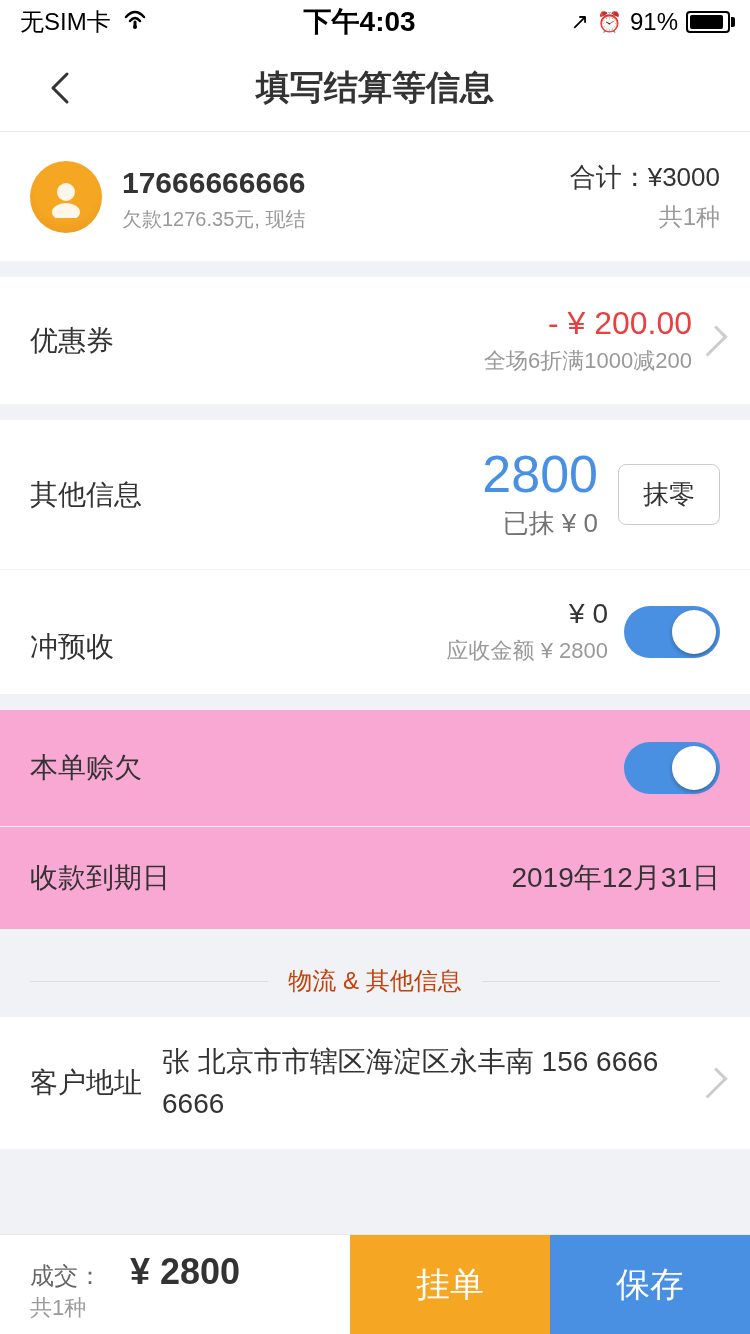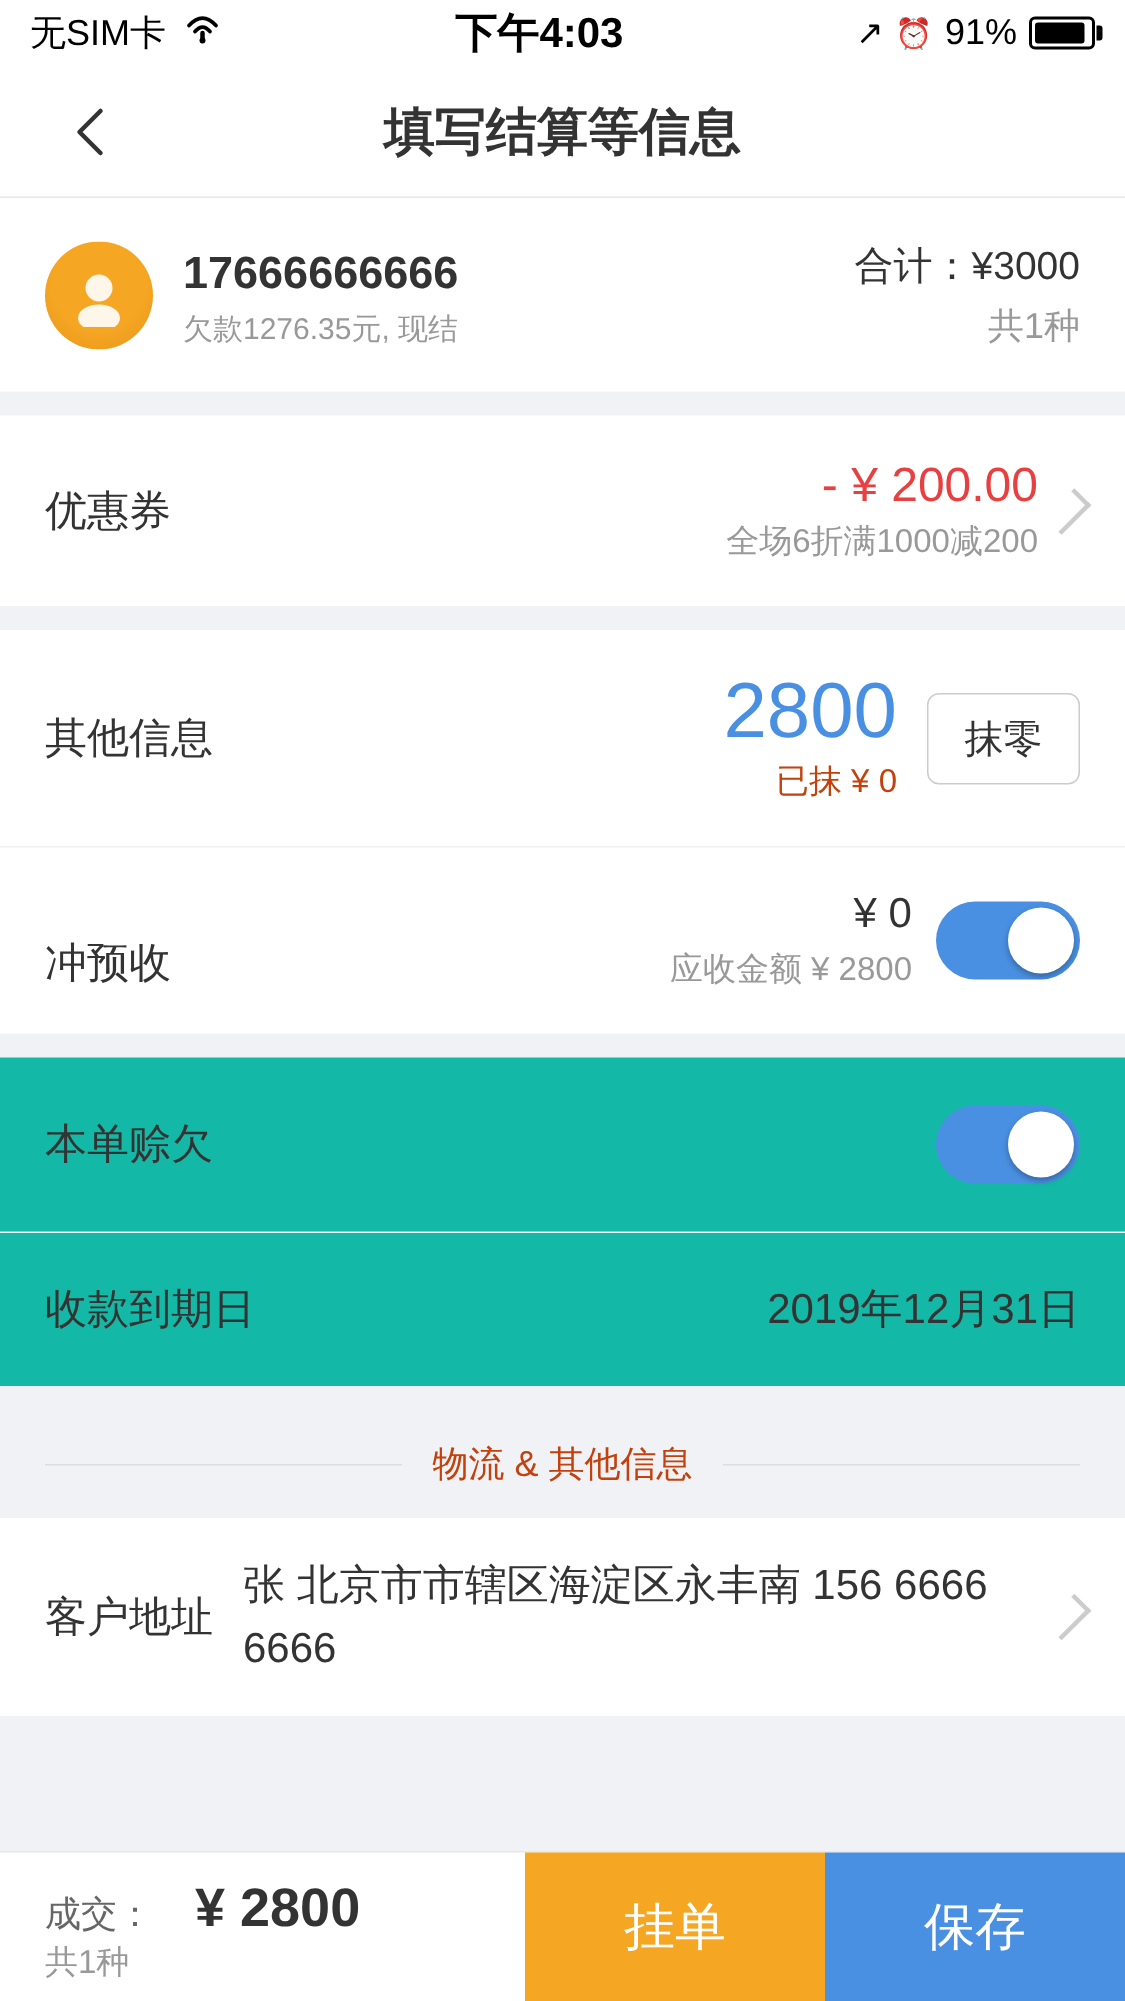--- a/index.html
+++ b/index.html
@@ -151,21 +151,21 @@
       display: flex;
       align-items: center;
       justify-content: space-between;
       padding: 28px 30px;
       border-bottom: 1px solid #f0f0f0;
     }
     .amount-row:last-child { border-bottom: none; }
     .amount-label { font-size: 28px; color: #333; }
     .amount-right { display: flex; align-items: center; gap: 20px; }
     .amount-value { font-size: 52px; color: #4A90E2; font-weight: 500; line-height: 1; }
-    .amount-sub { font-size: 22px; color: #c2410c; margin-top: 6px; text-align: right; }
+    .amount-sub { font-size: 26px; color: #737373; margin-top: 6px; text-align: right; }
     .round-btn {
       border: 1px solid #ccc;
       border-radius: 8px;
       padding: 12px 24px;
       font-size: 26px;
       color: #333;
       background: #fff;
       cursor: pointer;
     }
 
@@ -199,21 +199,21 @@
       background: #fff;
       position: absolute;
       top: 4px;
       right: 4px;
       box-shadow: 0 2px 4px rgba(0,0,0,0.3);
       transition: all 0.2s;
     }
 
     
     .debtor-section {
-      background: #14b8a6;
+      background: #f9a8d4;
       margin-bottom: 16px;
     }
     .debtor-row {
       display: flex;
       align-items: center;
       justify-content: space-between;
       padding: 32px 30px;
       border-bottom: 1px solid #f0f0f0;
     }
     .debtor-row:last-child { border-bottom: none; }

